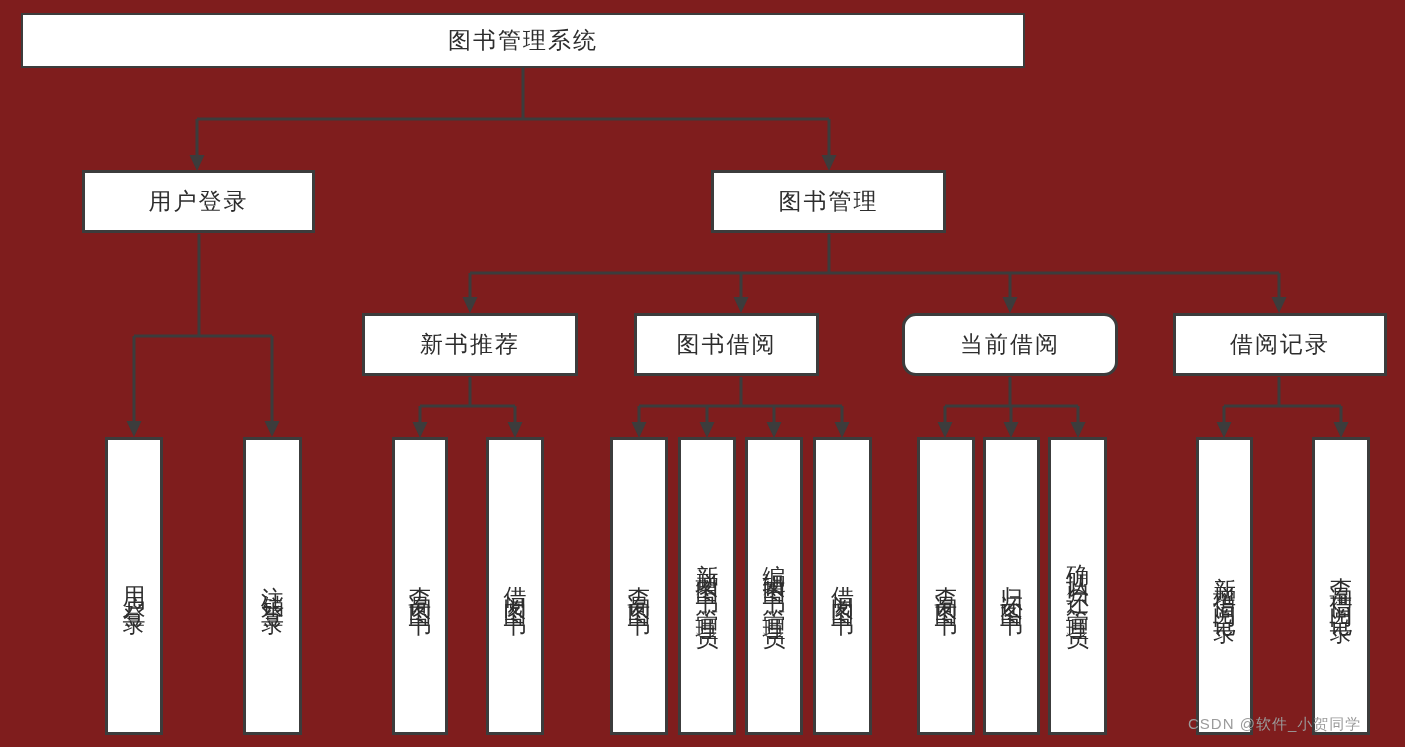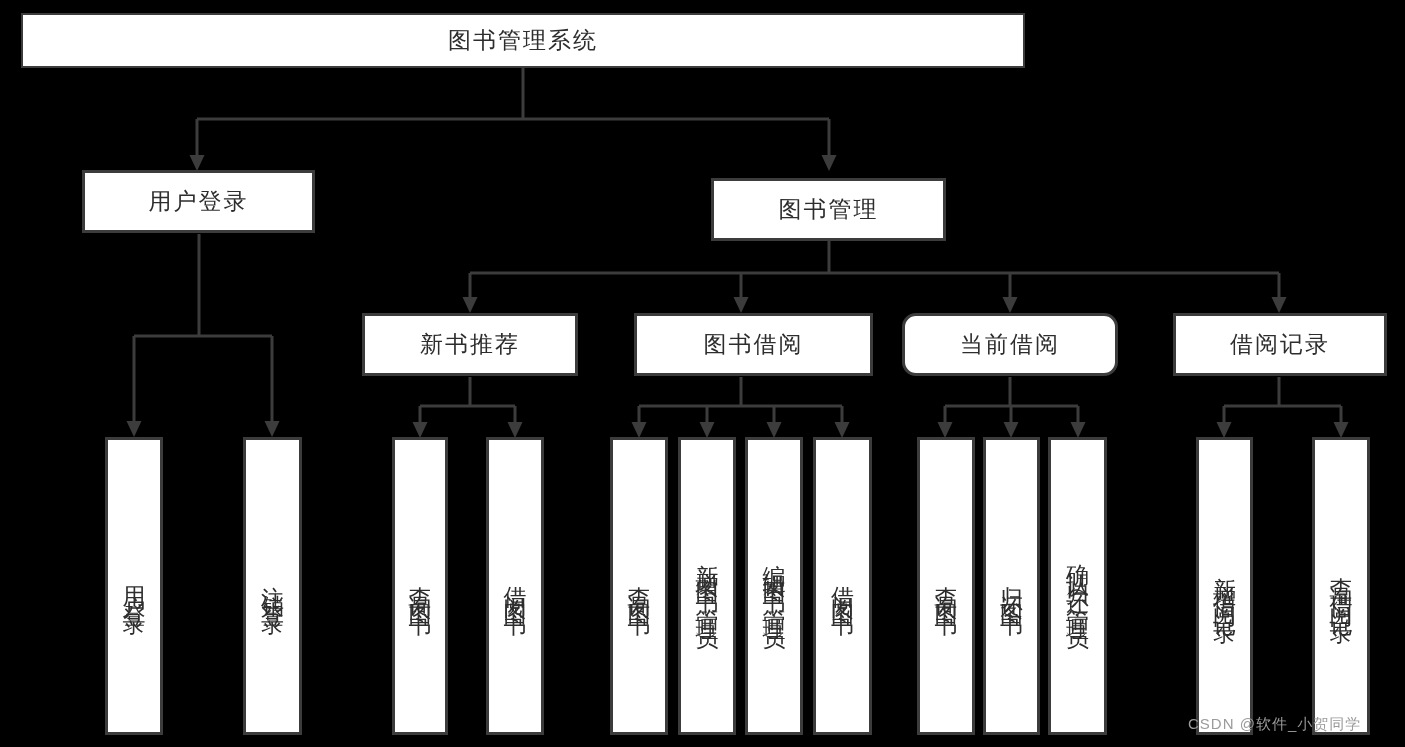--- a/index.html
+++ b/index.html
@@ -1,19 +1,19 @@
 <!DOCTYPE html>
 <html><head>
 <meta charset="utf-8">
 <style>
   html,body{margin:0;padding:0;background:#ffffff;}
   .stage{
     position:relative;
     width:1405px;height:747px;
-    background:#000000;
+    background:#7f1d1d;
     font-family:"Liberation Sans","DejaVu Sans",sans-serif;
     color:#2d2d2d;
     overflow:hidden;
   }
   .wires{position:absolute;left:0;top:0;width:1405px;height:747px;}
   .wires path{stroke:#3c3c3c;stroke-width:3;fill:none;}
   .wires polygon{fill:#3c3c3c;stroke:none;}
   .node{
     position:absolute;
     box-sizing:border-box;
@@ -94,28 +94,28 @@
     </g>
   </svg>
 
   <div class="node node-h node-root" style="left:21px;top:13px;width:1004px;height:55px;">
     <span class="label">图书管理系统</span>
   </div>
 
   <div class="node node-h" style="left:82px;top:170px;width:233px;height:63px;">
     <span class="label">用户登录</span>
   </div>
-  <div class="node node-h" style="left:711px;top:170px;width:235px;height:63px;margin-top:8px;">
+  <div class="node node-h" style="left:711px;top:170px;width:235px;height:63px;">
     <span class="label">图书管理</span>
   </div>
 
   <div class="node node-h" style="left:362px;top:313px;width:216px;height:63px;">
     <span class="label">新书推荐</span>
   </div>
-  <div class="node node-h" style="left:634px;top:313px;width:239px;height:63px;">
+  <div class="node node-h" style="left:634px;top:313px;width:185px;height:63px;">
     <span class="label">图书借阅</span>
   </div>
   <div class="node node-h" style="left:902px;top:313px;width:216px;height:63px;border-radius:14px;">
     <span class="label">当前借阅</span>
   </div>
   <div class="node node-h" style="left:1173px;top:313px;width:214px;height:63px;">
     <span class="label">借阅记录</span>
   </div>
 
   <div class="node node-v" style="left:105px;top:437px;width:58px;height:298px;">

